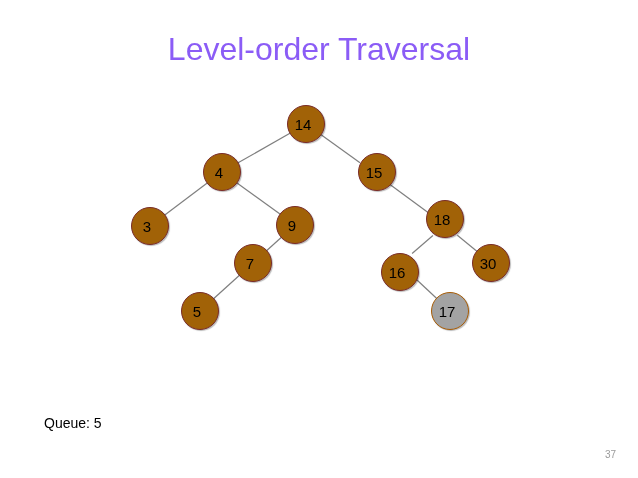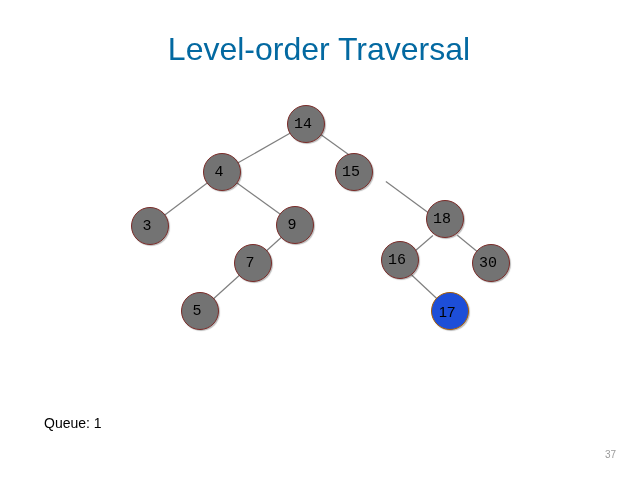--- a/index.html
+++ b/index.html
@@ -26,21 +26,21 @@
 
   #slide-title {
     position: absolute;
     left: 0;
     top: 30px;
     width: 638px;
     text-align: center;
     font-size: 32px;
     font-weight: 400;
     letter-spacing: 0px;
-    color: #0369a1;
+    color: #8b5cf6;
     line-height: 38px;
     white-space: nowrap;
   }
 
   #tree-canvas {
     position: absolute;
     left: 0;
     top: 0;
     width: 638px;
     height: 478px;
@@ -54,22 +54,22 @@
     border: 1px solid #7a2b28;
     display: flex;
     align-items: center;
     justify-content: center;
     font-size: 15px;
     line-height: 1;
     color: #000000;
     font-family: "Liberation Sans", sans-serif;
     box-shadow: 1px 1px 1px rgba(0,0,0,0.28);
   }
-  .tree-node.red { background: #737373; font-family: Liberation Mono, monospace; }
-  .tree-node.orange { background: #1d4ed8; border-color: #a85c05; }
+  .tree-node.red { background: #a16207; }
+  .tree-node.orange { background: #a3a3a3; border-color: #a85c05; }
 
   .node-label {
     position: relative;
     display: block;
     transform: translate(-3px, 0px);
   }
 
   #status-block {
     position: absolute;
     left: 44px;
@@ -109,49 +109,49 @@
       <line x1="411.6580427024321" y1="274.9585601402862" x2="438.3419572975679" y2="300.0414398597138" stroke="#7f7f7f" stroke-width="1.2"></line>
     </svg>
 
   <div id="tree-nodes">
       <div class="tree-node red" style="left: 287px; top: 105px; width: 38px; height: 38px;">
         <span class="node-label">14</span>
       </div>
       <div class="tree-node red" style="left: 203px; top: 153px; width: 38px; height: 38px;">
         <span class="node-label">4</span>
       </div>
-      <div class="tree-node red" style="left: 335px; top: 153px; width: 38px; height: 38px; justify-content: center;">
+      <div class="tree-node red" style="left: 358px; top: 153px; width: 38px; height: 38px; justify-content: center;">
         <span class="node-label">15</span>
       </div>
       <div class="tree-node red" style="left: 131px; top: 207px; width: 38px; height: 38px;">
         <span class="node-label">3</span>
       </div>
       <div class="tree-node red" style="left: 276px; top: 206px; width: 38px; height: 38px;">
         <span class="node-label">9</span>
       </div>
       <div class="tree-node red" style="left: 426px; top: 200px; width: 38px; height: 38px;">
         <span class="node-label">18</span>
       </div>
       <div class="tree-node red" style="left: 234px; top: 244px; width: 38px; height: 38px;">
         <span class="node-label">7</span>
       </div>
-      <div class="tree-node red" style="left: 381px; top: 241px; width: 38px; height: 38px; text-align: center;">
+      <div class="tree-node red" style="left: 381px; top: 253px; width: 38px; height: 38px; text-align: center;">
         <span class="node-label">16</span>
       </div>
       <div class="tree-node red" style="left: 472px; top: 244px; width: 38px; height: 38px;">
         <span class="node-label">30</span>
       </div>
       <div class="tree-node red" style="left: 181px; top: 292px; width: 38px; height: 38px;">
         <span class="node-label">5</span>
       </div>
       <div class="tree-node orange" style="left: 431px; top: 292px; width: 38px; height: 38px;">
         <span class="node-label">17</span>
       </div>
     </div>
 
   <div id="status-block">
-    <div class="status-line">Queue: 1</div>
+    <div class="status-line">Queue: 5</div>
     
   </div>
 
   <div id="page-number">37</div>
 
 </div>
 
 </body></html>

